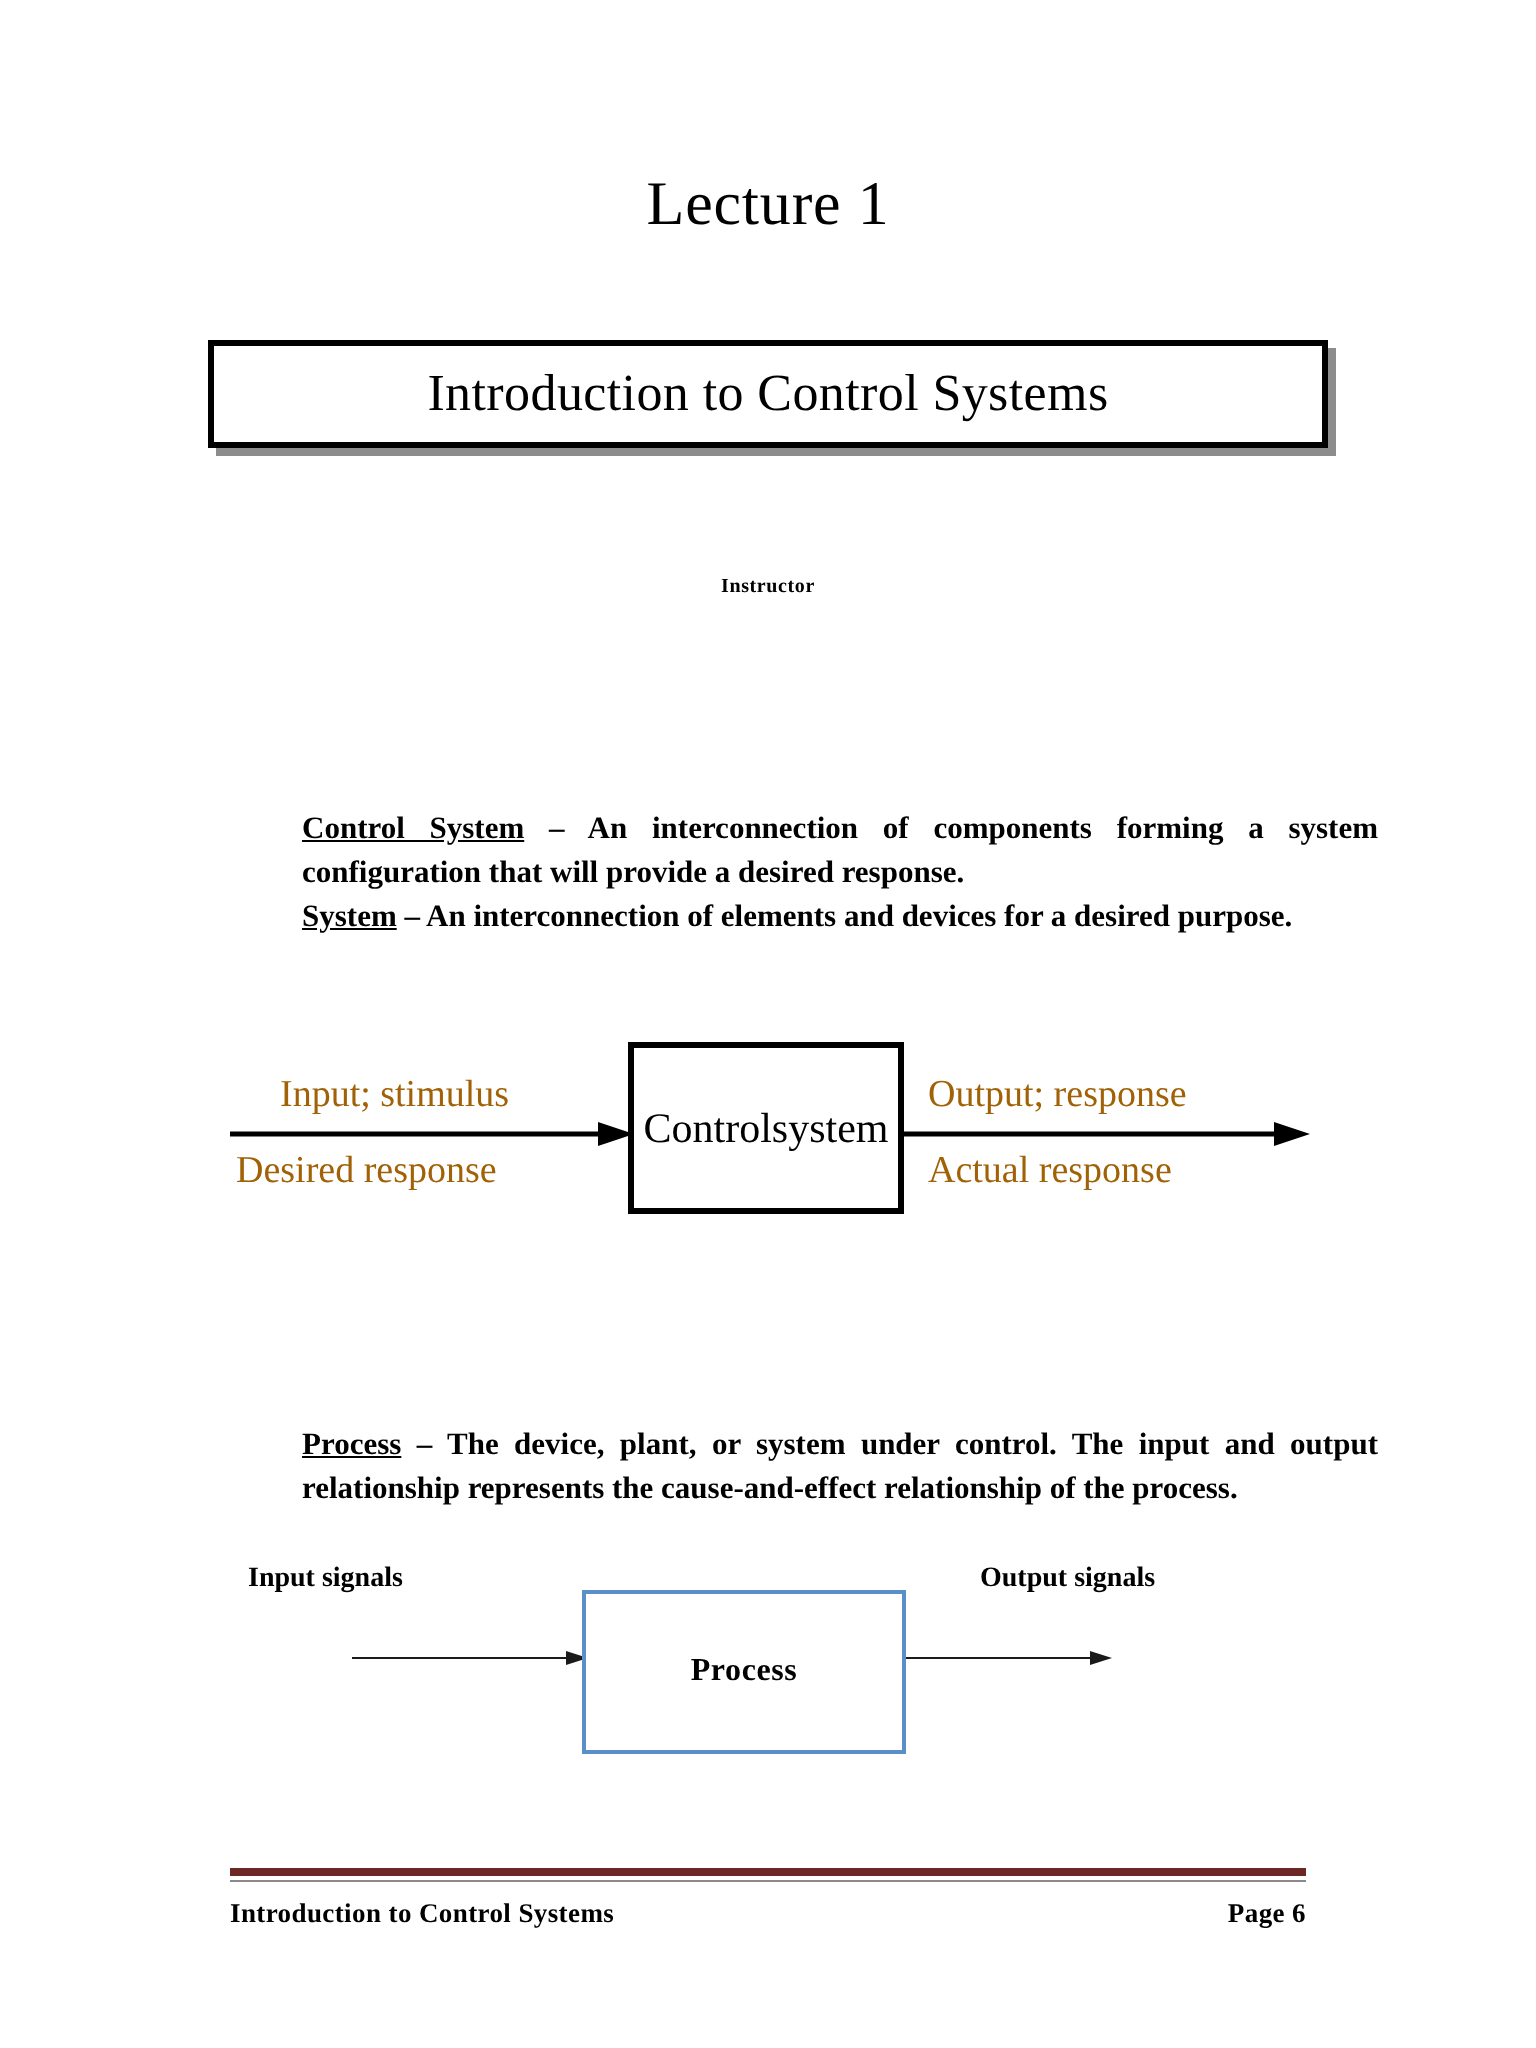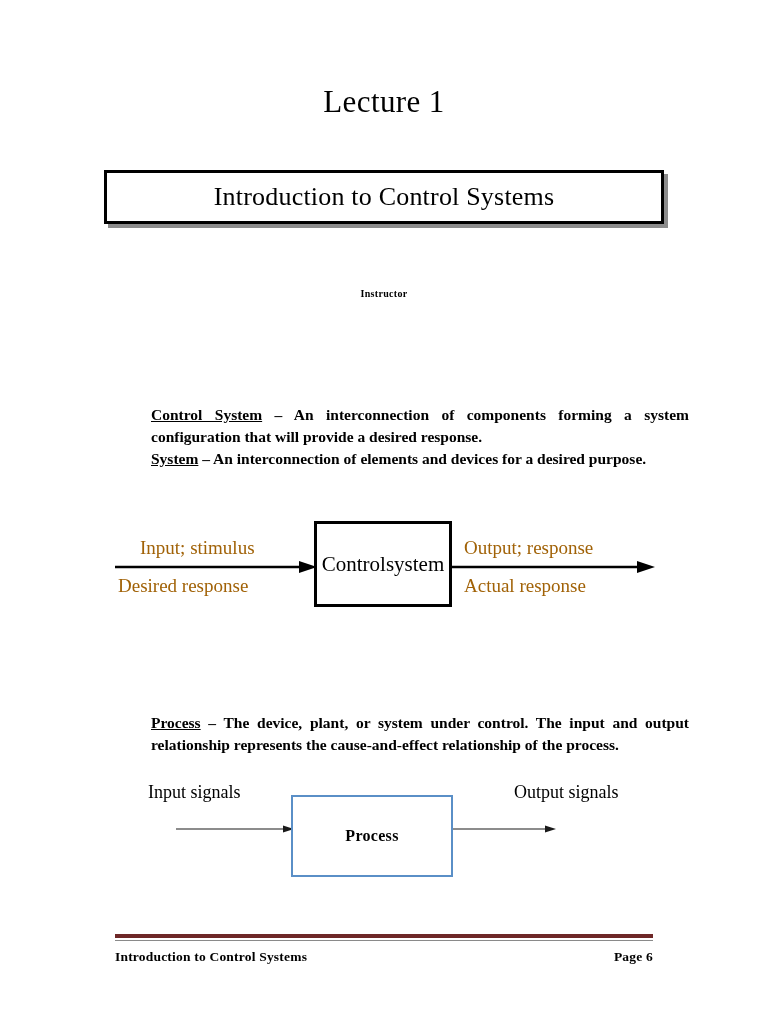--- a/index.html
+++ b/index.html
@@ -182,26 +182,25 @@
   .d2-box span {
     font-size: 16px;
     font-weight: bold;
     color: #000000;
     font-family: "Liberation Serif", "DejaVu Serif", serif;
     letter-spacing: 0.3px;
   }
   .d2-label {
     position: absolute;
     top: 0px;
-    font-size: 18px;
-    font-weight: normal;
+    font-size: 14px;
+    font-weight: bold;
     color: #000000;
     white-space: nowrap;
     font-family: "Liberation Serif", "DejaVu Serif", serif;
-    margin-left: 24px;
   }
   .d2-in-label  { left: 14px; }
   .d2-out-label { left: 380px; }
 
   .d2-arrow-in, .d2-arrow-out {
     position: absolute;
     top: 42px;
     height: 10px;
   }
   .d2-arrow-in  { left: 66px;  width: 118px; }

